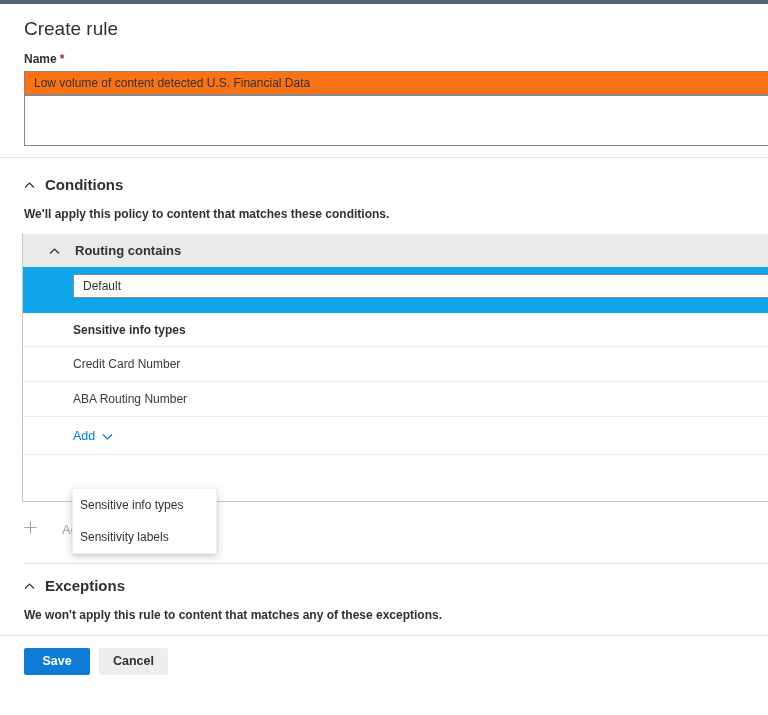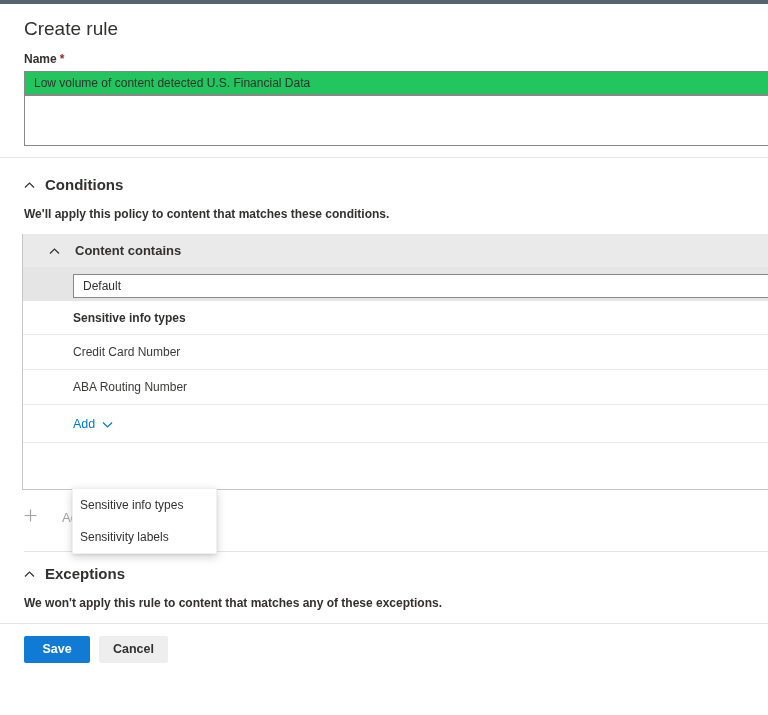--- a/index.html
+++ b/index.html
@@ -14,21 +14,21 @@
   .content { padding-left: 24px; }
 
   .page-title { font-size: 19px; font-weight: 400; color: #323130; margin-top: 13px; line-height: 24px; }
 
   .field-label { font-size: 12px; font-weight: bold; margin-top: 11px; margin-bottom: 5px; line-height: 14px; }
   .required { color: #a4262c; margin-left: 3px; }
   .text-input {
     display: block; width: 100%; height: 24px;
     border: 1px solid #8a8886; border-right: none;
     font-family: inherit; font-size: 12px; color: #323130;
-    padding: 0 9px; outline: none; background: #22c55e;
+    padding: 0 9px; outline: none; background: #f97316;
   }
   .textarea {
     display: block; width: 100%; height: 51px;
     border: 1px solid #8a8886; border-right: none;
     font-family: inherit; font-size: 12px; color: #323130;
     padding: 4px 9px; resize: none; outline: none; background: #fff;
   }
 
   .divider { border: none; border-top: 1px solid #e6e4e2; margin: 11px 0 0 0; }
   .divider.full { margin-left: -24px; width: 768px; }
@@ -44,21 +44,21 @@
   
   .card {
     margin-top: 13px; margin-left: -2px;
     border-left: 1px solid #c8c6c4; border-bottom: 1px solid #c8c6c4;
   }
   .card-header {
     background: #eaeaea; height: 33px;
     display: flex; align-items: center; gap: 15px;
     padding-left: 26px; font-size: 13px; font-weight: bold; cursor: pointer;
   }
-  .default-row { background: #e5e5e5; padding: 7px 0 3px 50px; }
+  .default-row { background: #0ea5e9; padding: 7px 0 15px 50px; }
   .group-input {
     display: block; width: 100%; height: 24px;
     border: 1px solid #8a8886; border-right: none;
     font-family: inherit; font-size: 12px; color: #323130;
     padding: 0 9px; outline: none; background: #fff;
   }
   .row {
     height: 35px; display: flex; align-items: center;
     padding-left: 50px; font-size: 12px; color: #3b3a39;
     border-bottom: 1px solid #edebe9;
@@ -127,21 +127,21 @@
 
   <div class="section-desc">We'll apply this policy to content that matches these conditions.</div>
 
   <div class="card">
     <div class="card-header">
       <span class="chev">
         <svg width="11" height="7" viewBox="0 0 11 7">
             <polyline points="1,5.5 5.5,1 10,5.5" fill="none" stroke="currentColor" stroke-width="1.2"></polyline>
           </svg>
       </span>
-      <span>Content contains</span>
+      <span>Routing contains</span>
     </div>
 
     <div class="default-row">
       <input class="group-input" type="text" value="Default" style="">
     </div>
 
     <div class="row header-row">
       <span>Sensitive info types</span>
     </div>
 

